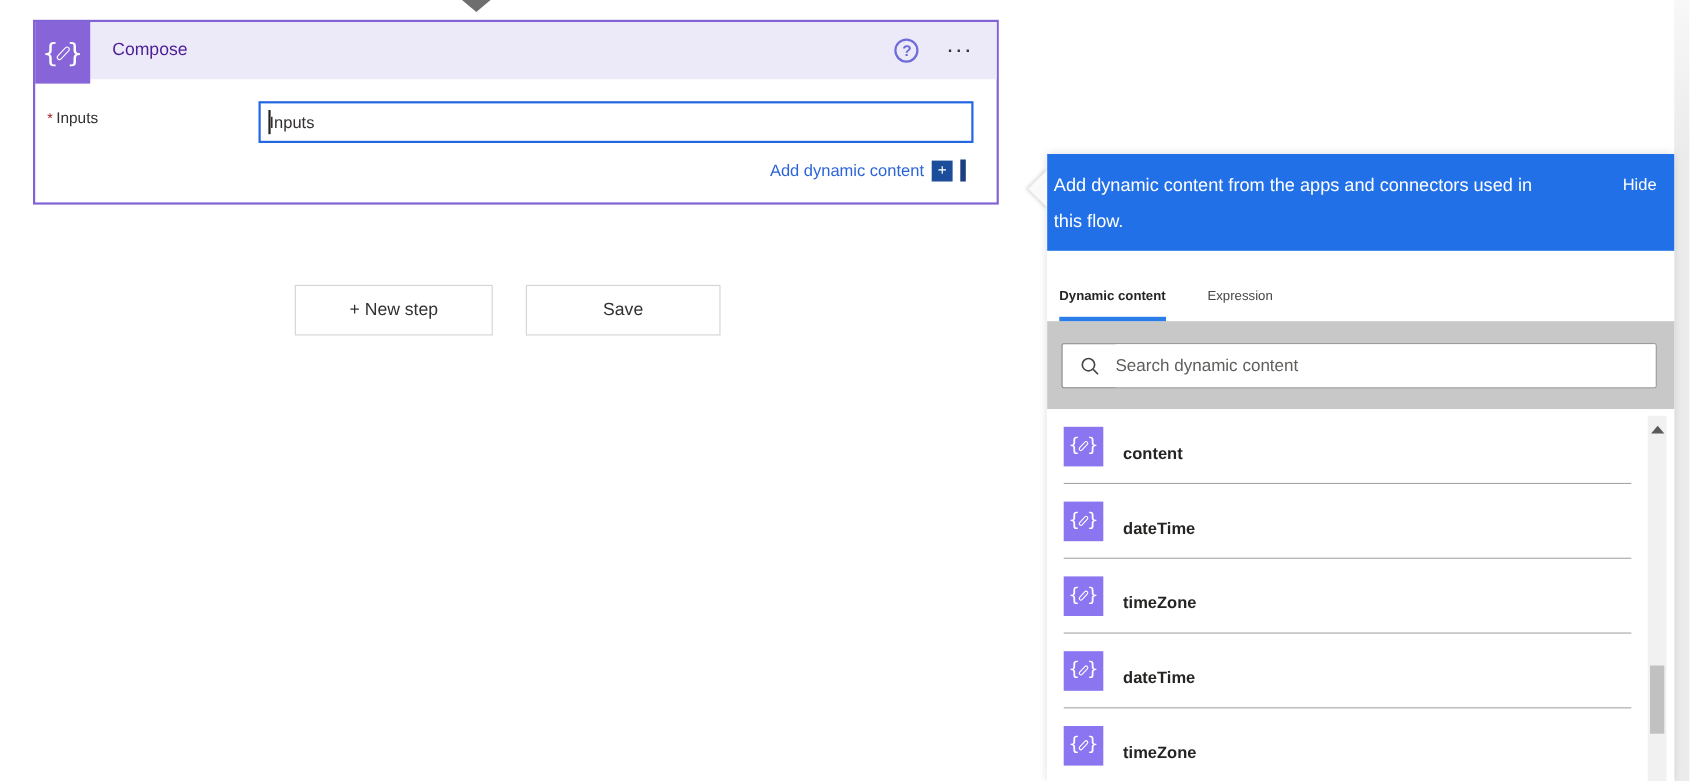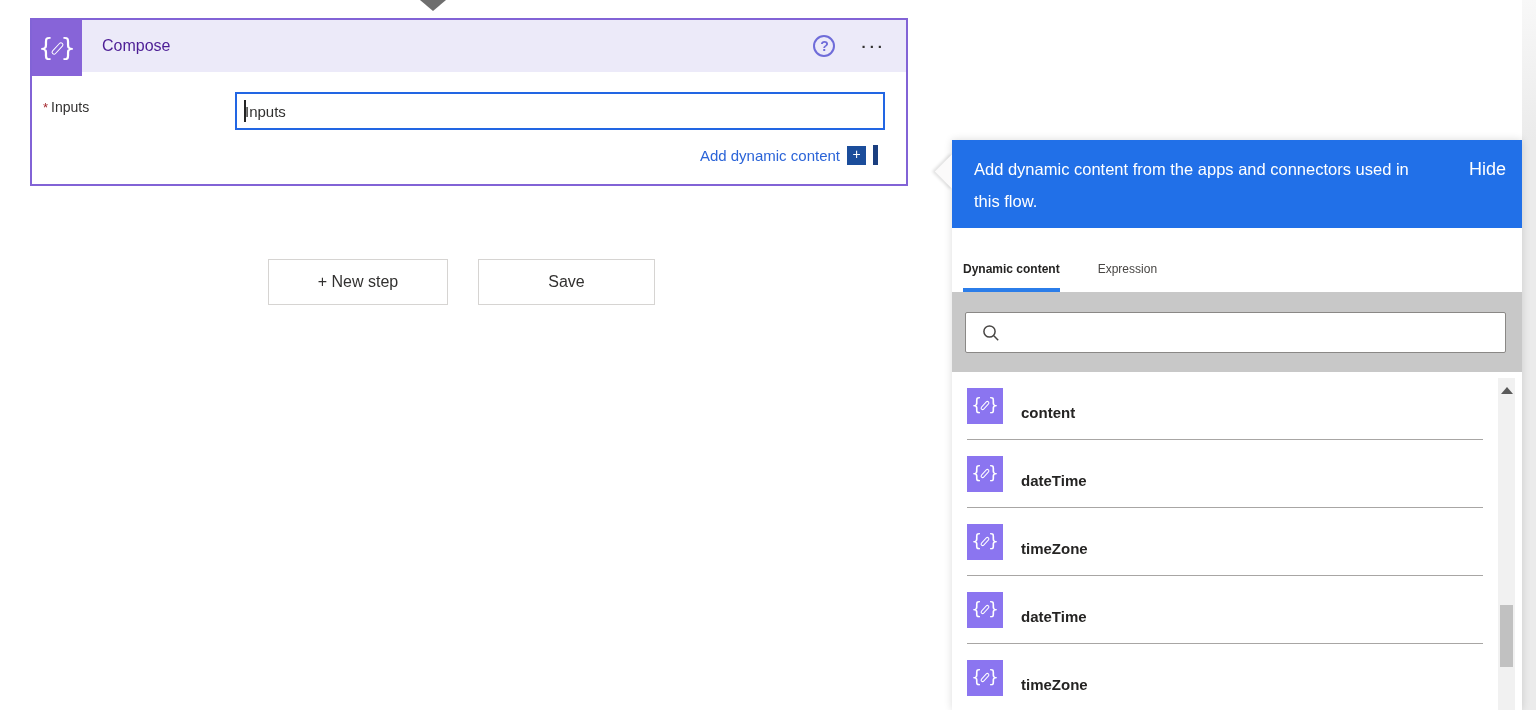--- a/index.html
+++ b/index.html
@@ -49,24 +49,24 @@
 
   
   .right-strip { position:absolute; left:1522px; top:0; width:14px; height:710px;
     background:linear-gradient(#f8f8f8, #ebebeb 140px, #ebebeb); }
 
   
   .dc-panel { position:absolute; left:952px; top:140px; width:570px; height:570px; background:#fff;
     box-shadow:0 0 8px rgba(0,0,0,.14); }
   .panel-beak { position:absolute; left:-12px; top:19px; width:25px; height:25px; background:#fbfafa;
     transform:rotate(45deg); box-shadow:-2px 2px 3px rgba(0,0,0,.12); z-index:0; }
-  .panel-header { position:relative; height:88px; background:#2170e8; color:#fff; padding:13px 16px 0 22px;
+  .panel-header { position:relative; height:88px; background:#2170e8; color:#fff; padding:13px 16px 0 6px;
     display:flex; z-index:1; }
   .panel-header-msg { width:452px; font-size:16.5px; line-height:32px; }
-  .hide-btn { margin-left:auto; font-size:18px; line-height:32px; cursor:pointer; }
+  .hide-btn { margin-left:auto; font-size:15px; line-height:32px; cursor:pointer; }
 
   .panel-tabs { height:64px; background:#fff; display:flex; align-items:stretch; padding-left:11px; }
   .tab { display:flex; align-items:flex-end; padding-bottom:12px; font-size:12px; cursor:pointer; border-bottom:4px solid transparent; }
   .tab.active { font-weight:bold; color:#252423; border-bottom-color:#2b7de9; }
   .tab.inactive { color:#484644; margin-left:38px; }
 
   .search-strip { height:80px; background:#c8c8c8; padding:20px 16px 0 13px; }
   .search-box { position:relative; height:41px; background:#fff; border:1px solid #8a8886; border-radius:2px;
     display:flex; align-items:center; }
   .search-icon { margin:0 14px 0 16px; display:flex; }
@@ -142,20 +142,21 @@
   </div>
 
   <div class="search-strip">
     <div class="search-box">
       <span class="search-icon">
         <svg width="18" height="18" viewBox="0 0 18 18" fill="none">
           <circle cx="7.5" cy="7.5" r="5.6" stroke="#484644" stroke-width="1.5"></circle>
           <line x1="11.8" y1="11.8" x2="16.2" y2="16.2" stroke="#484644" stroke-width="1.5"></line>
         </svg>
       </span>
+      <input class="search-input" type="text" placeholder="Search dynamic content" style="">
     </div>
   </div>
 
   <div class="dc-list">
     <div class="dc-row">
       <div class="dc-row-icon">
         <span class="braces-icon small">
             <span class="brace">{</span>
             <span class="pencil"></span>
             <span class="brace">}</span>

